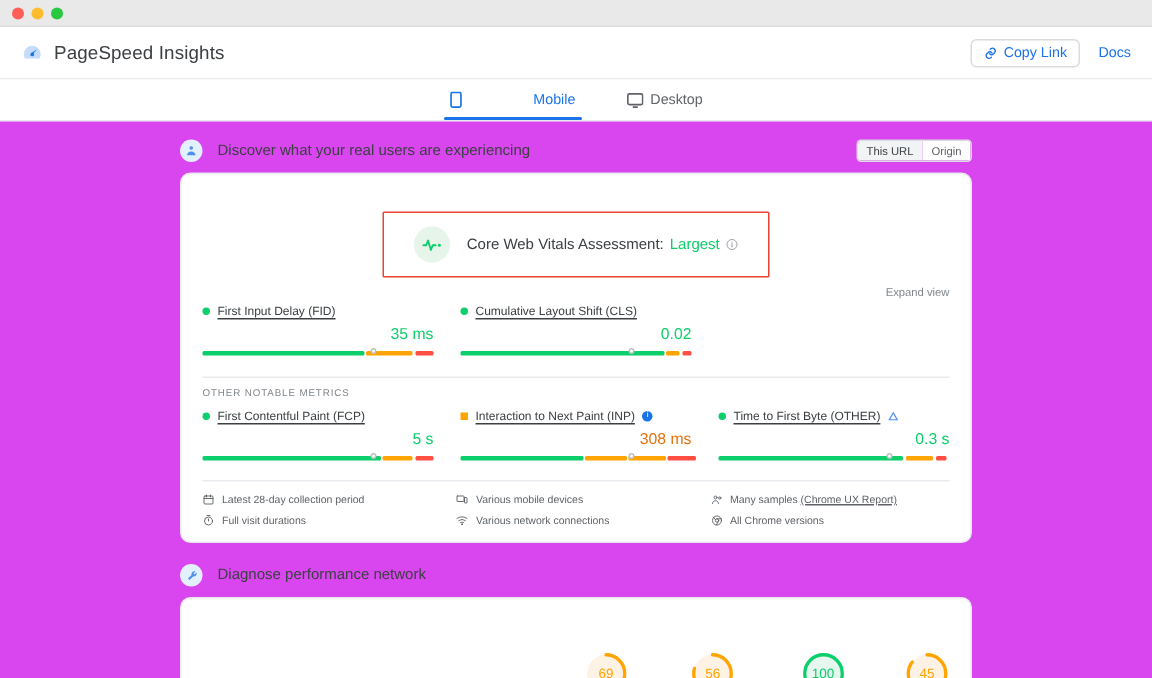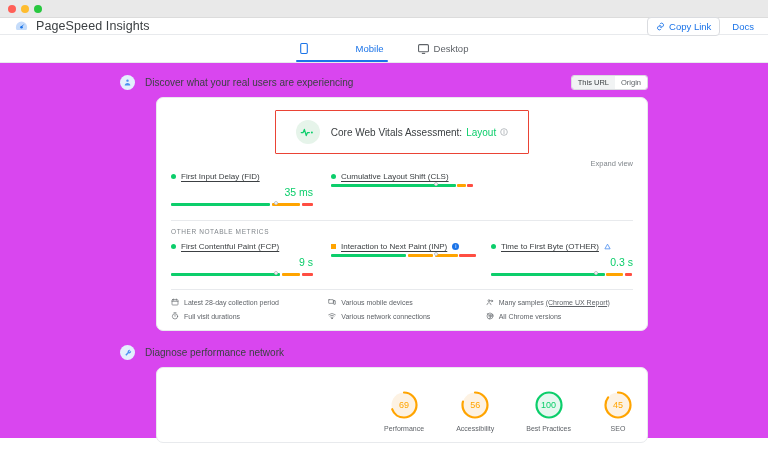--- a/index.html
+++ b/index.html
@@ -16,21 +16,21 @@
     display: flex; align-items: center; padding-left: 8px; gap: 5px;
     border-bottom: 1px solid #dcdcdc;
   }
   .dot { width: 8px; height: 8px; border-radius: 50%; }
   .dot.red { background: #ff5f57; }
   .dot.yellow { background: #febc2e; }
   .dot.green { background: #28c840; }
 
   
   .appbar {
-    height: 17px; background: #fff;
+    height: 35px; background: #fff;
     border-bottom: 1px solid #e8eaed;
     display: flex; align-items: center; padding: 0 14px;
   }
   .brand { display: flex; align-items: center; gap: 7px; }
   .brand-title { font-size: 12.5px; color: #3c4043; letter-spacing: .1px; }
   .appbar-right { margin-left: auto; display: flex; align-items: center; gap: 12px; }
   .copy-link {
     display: flex; align-items: center; gap: 4px;
     border: 1px solid #dadce0; border-radius: 4px;
     padding: 3px 8px; font-size: 9.5px; color: #1a73e8; background: #fff;
@@ -66,22 +66,21 @@
   }
   .section-title { font-size: 10px; color: #3c4043; }
   .seg-toggle { margin-left: auto; display: flex; border: 1px solid #dadce0; border-radius: 3px; overflow: hidden; }
   .seg {
     font-size: 7.5px; padding: 2px 6px; color: #5f6368; cursor: pointer; background: #fff;
   }
   .seg.active { background: #f1f3f4; color: #3c4043; }
 
   .card {
     border: 1px solid #e8eaed; border-radius: 7px; background: #fff;
-    padding: 12px 14px 10px;
-    margin-left: 36px;
+    padding: 25px 14px 10px;
   }
 
   
   .cwv-wrap { display: flex; justify-content: center; }
   .cwv-outline { border: 1.5px solid #ea4335; padding: 9px 20px; border-radius: 1px; }
   .cwv-row { display: flex; align-items: center; gap: 11px; }
   .cwv-icon {
     width: 24px; height: 24px; border-radius: 50%; background: #e6f4ea;
     display: flex; align-items: center; justify-content: center; flex: 0 0 auto;
   }
@@ -225,21 +224,21 @@
         <div class="cwv-outline">
           <div class="cwv-row">
             <span class="cwv-icon">
               <svg width="15" height="15" viewBox="0 0 24 24" fill="none" stroke="#0cce6b" stroke-width="2" stroke-linecap="round" stroke-linejoin="round">
                 <path d="M2 12h3l2-5 3 10 2-5h3"></path>
                 <circle cx="19" cy="12" r="1.6" fill="#0cce6b" stroke="none"></circle>
               </svg>
             </span>
             <span class="cwv-text">
               <span>Core Web Vitals Assessment:</span>
-              <span class="cwv-pass">Layout</span>
+              <span class="cwv-pass">Largest</span>
               <span>
                 <svg width="8" height="8" viewBox="0 0 24 24" fill="none" stroke="#9aa0a6" stroke-width="2">
                   <circle cx="12" cy="12" r="10"></circle>
                     <path d="M12 10v7M12 7v.5" stroke-linecap="round"></path>
                 </svg>
               </span>
             </span>
           </div>
         </div>
       </div>
@@ -264,20 +263,21 @@
               </div>
         <span class="marker" style="left:74%"></span>
       </div>
     </div>
           <div class="metric">
       <div class="metric-head">
         <span class="sq good"></span>
         <span class="metric-name">Cumulative Layout Shift (CLS)</span>
 
       </div>
+      <div class="metric-value good">0.02</div>
       <div class="bar-wrap">
         <div class="bar">
                 <span class="seg-bar g" style="flex:0 0 88%"></span>
                 <span class="seg-bar o" style="flex:0 0 6%"></span>
                 <span class="seg-bar r" style="flex:0 0 4%"></span>
               </div>
         <span class="marker" style="left:74%"></span>
       </div>
     </div>
         </div>
@@ -285,36 +285,37 @@
       <div class="divider"></div>
       <div class="other-label">OTHER NOTABLE METRICS</div>
 
       <div class="metrics">
           <div class="metric">
       <div class="metric-head">
         <span class="sq good"></span>
         <span class="metric-name">First Contentful Paint (FCP)</span>
 
       </div>
-      <div class="metric-value good">9 s</div>
+      <div class="metric-value good">5 s</div>
       <div class="bar-wrap">
         <div class="bar">
                 <span class="seg-bar g" style="flex:0 0 77%"></span>
                 <span class="seg-bar o" style="flex:0 0 13%"></span>
                 <span class="seg-bar r" style="flex:0 0 8%"></span>
               </div>
         <span class="marker" style="left:74%"></span>
       </div>
     </div>
           <div class="metric">
       <div class="metric-head">
         <span class="sq avg"></span>
         <span class="metric-name">Interaction to Next Paint (INP)</span>
         <span class="badge-i">i</span>
       </div>
+      <div class="metric-value avg">308 ms</div>
       <div class="bar-wrap">
         <div class="bar">
                 <span class="seg-bar g" style="flex:0 0 53%"></span>
                 <span class="seg-bar o" style="flex:0 0 18%"></span>
                 <span class="seg-bar o" style="flex:0 0 16%"></span>
                 <span class="seg-bar r" style="flex:0 0 12%"></span>
               </div>
         <span class="marker" style="left:74%"></span>
       </div>
     </div>

